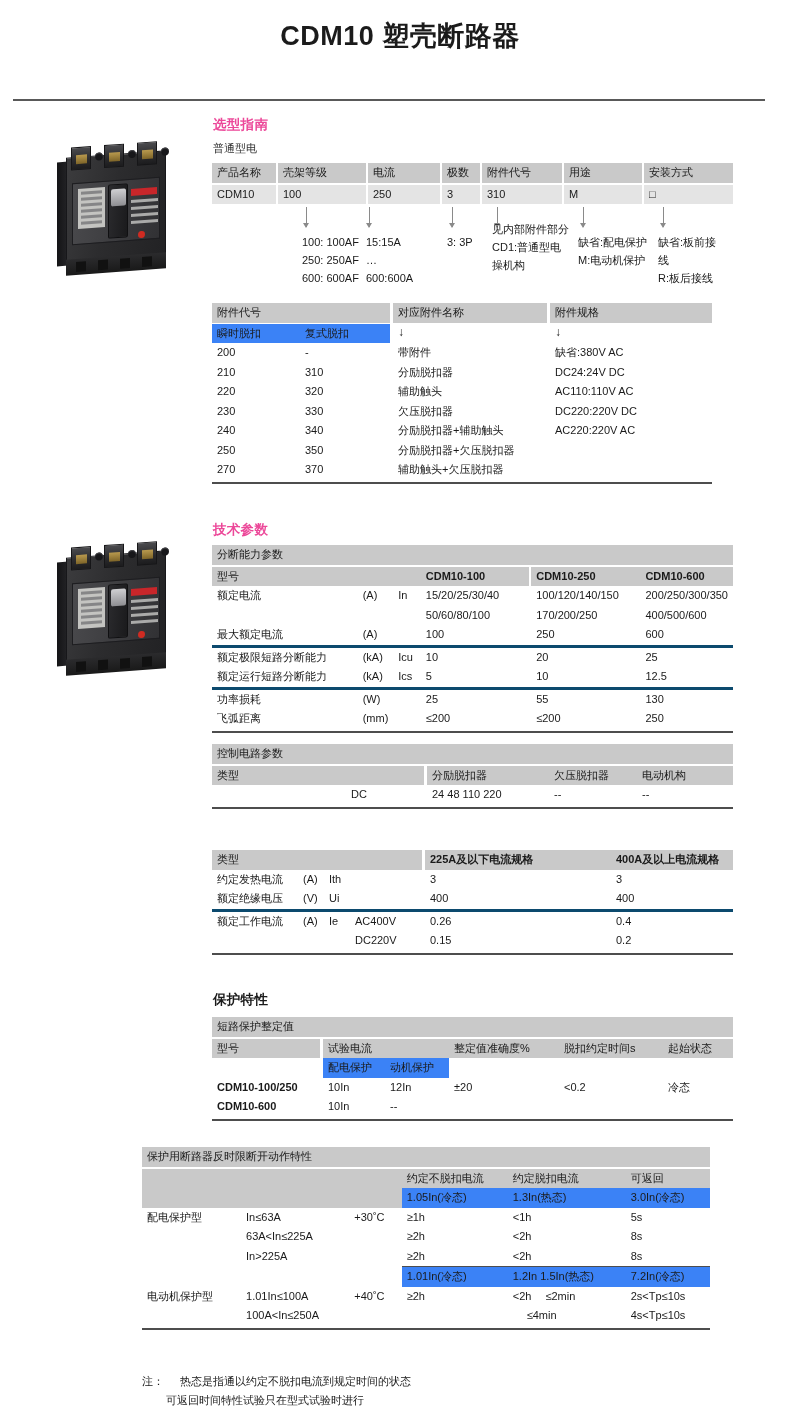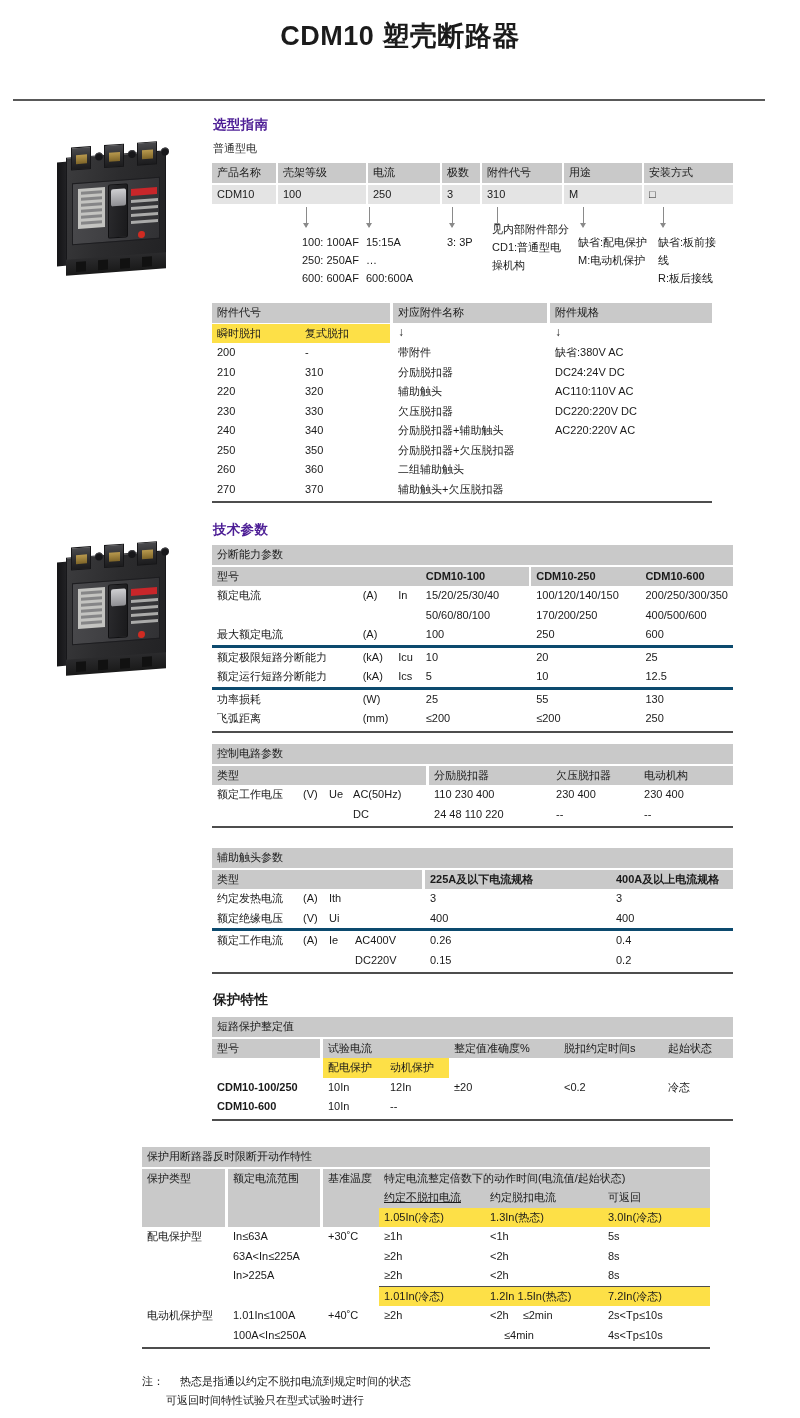--- a/index.html
+++ b/index.html
@@ -16,21 +16,21 @@
   
   #page-title {
     left:0; top:18px; width:800px; text-align:center;
     font-size:27px; font-weight:bold; letter-spacing:.5px; color:#1b1b1b;
   }
   #title-rule {
     left:13px; top:99px; width:752px; height:2px; background:#595959;
   }
 
   
-  .sec-red { font-size:13.5px; font-weight:bold; color:#4c1d95; letter-spacing:.3px; }
+  .sec-red { font-size:13.5px; font-weight:bold; color:#ec4899; letter-spacing:.3px; }
   .sec-black { font-size:13.5px; font-weight:bold; color:#1b1b1b; letter-spacing:.3px; }
   .sub-label { font-size:11px; color:#333; }
 
   
   .prod-photo { width:150px; height:150px; }
   .brk { position:relative; width:150px; height:150px; }
   .brk .body {
     position:absolute; left:18px; top:22px; width:100px; height:110px;
     background:linear-gradient(105deg,#3c3c3e 0%,#2c2c2e 45%,#222224 100%);
     border:1px solid #17171a;
@@ -93,21 +93,21 @@
     background:linear-gradient(180deg,#2b2b2d,#191919); transform:skewY(-4.2deg); }
   .brk .base s { position:absolute; top:3px; width:10px; height:10px; background:#111; display:block; }
   .brk .base s:nth-child(1){left:10px;} .brk .base s:nth-child(2){left:32px;}
   .brk .base s:nth-child(3){left:54px;} .brk .base s:nth-child(4){left:76px;}
 
   
   table { border-collapse:collapse; border-spacing:0; width:100%; }
   td, th { padding:0; text-align:left; vertical-align:top; font-weight:normal; }
   .t { font-size:11px; line-height:17.5px; color:#1a1a1a; }
   .hdr-dark { background:#c9c9c9; }
-  .hdr-mid  { background:#fde047;margin-top:28px; }
+  .hdr-mid  { background:#3b82f6;margin-top:28px; }
   .val-lite { background:#e4e4e4; }
   .cell { padding:1px 5px 1px 5px; white-space:nowrap; }
   .rule-top { border-top:1.6px solid #4d4d4d; }
   .rule-thin { border-bottom:3px solid #0c4a6e; }
   .b { font-weight:bold; }
   .arrow { font-size:12px; line-height:15px; }
 
   
   .varrow { position:absolute; width:1px; background:#8a8a8a; }
   .varrow::after {
@@ -309,28 +309,20 @@
         </tr>
     <tr>
           <td class="cell">250</td>
           <td class="cell">350</td>
           <td></td>
           <td class="cell">分励脱扣器+欠压脱扣器</td>
           <td></td>
           <td class="cell"></td>
         </tr>
     <tr>
-          <td class="cell">260</td>
-          <td class="cell">360</td>
-          <td></td>
-          <td class="cell">二组辅助触头</td>
-          <td></td>
-          <td class="cell"></td>
-        </tr>
-    <tr>
           <td class="cell">270</td>
           <td class="cell">370</td>
           <td></td>
           <td class="cell">辅助触头+欠压脱扣器</td>
           <td></td>
           <td class="cell"></td>
         </tr>
   </tbody>
     </table>
   <div style="height:2px; background:#4d4d4d; margin-top:2px;"></div>
@@ -482,50 +474,37 @@
       <td class="cell hdr-dark" style="width:86px;">类型</td>
       <td class="cell hdr-dark" style="width:26px;"></td>
       <td class="cell hdr-dark" style="width:22px;"></td>
       <td class="cell hdr-dark" style="width:78px;"></td>
       <td style="width:3px;"></td>
       <td class="cell hdr-dark" style="width:122px;">分励脱扣器</td>
       <td class="cell hdr-dark" style="width:88px;">欠压脱扣器</td>
       <td class="cell hdr-dark">电动机构</td>
     </tr>
     <tr>
-      <td class="cell">额定工作电压</td>
-      <td class="cell">(V)</td>
-      <td class="cell">Ue</td>
-      <td class="cell">AC(50Hz)</td>
-          <td></td>
-      <td class="cell">110  230  400</td>
-      <td class="cell">230   400</td>
-      <td class="cell">230   400</td>
-    </tr>
-    <tr>
       <td class="cell"></td>
           <td class="cell"></td>
           <td class="cell"></td>
       <td class="cell">DC</td>
           <td></td>
       <td class="cell">24  48 110  220</td>
       <td class="cell">--</td>
       <td class="cell">--</td>
     </tr>
   </tbody>
     </table>
   <div style="height:2px; background:#4d4d4d; margin-top:2px;"></div>
 </div>
 
 <div class="abs t" style="left:212px; top:848px; width:521px;">
   <table>
     <tbody>
-        <tr>
-      <td class="cell hdr-dark" colspan="7">辅助触头参数</td>
-    </tr>
     <tr>
           <td colspan="7" style="height:2px;"></td>
         </tr>
     <tr>
       <td class="cell hdr-dark" style="width:86px;">类型</td>
       <td class="cell hdr-dark" style="width:26px;"></td>
       <td class="cell hdr-dark" style="width:26px;"></td>
       <td class="cell hdr-dark" style="width:72px;"></td>
       <td style="width:3px;"></td>
       <td class="cell hdr-dark b" style="width:186px;">225A及以下电流规格</td>
@@ -626,34 +605,26 @@
 <div class="abs t" style="left:142px; top:1147px; width:568px;">
   <table>
     <tbody>
         <tr>
       <td class="cell hdr-dark" colspan="8">保护用断路器反时限断开动作特性</td>
     </tr>
     <tr>
           <td colspan="8" style="height:2px;"></td>
         </tr>
     <tr>
-      <td class="cell hdr-dark" style="width:83px;">保护类型</td>
-      <td style="width:3px;"></td>
-      <td class="cell hdr-dark" style="width:92px;">额定电流范围</td>
-      <td style="width:3px;"></td>
-      <td class="cell hdr-dark" style="width:56px;">基准温度</td>
-      <td class="cell hdr-dark" colspan="3">特定电流整定倍数下的动作时间(电流值/起始状态)</td>
-    </tr>
-    <tr>
       <td class="cell hdr-dark"></td>
           <td></td>
       <td class="cell hdr-dark"></td>
           <td></td>
       <td class="cell hdr-dark"></td>
-      <td class="cell hdr-dark" style="width:106px;text-decoration:underline;">约定不脱扣电流</td>
+      <td class="cell hdr-dark" style="width:106px;">约定不脱扣电流</td>
       <td class="cell hdr-dark" style="width:118px;">约定脱扣电流</td>
       <td class="cell hdr-dark">可返回</td>
     </tr>
     <tr>
       <td class="cell hdr-dark"></td>
           <td></td>
       <td class="cell hdr-dark"></td>
           <td></td>
       <td class="cell hdr-dark"></td>
       <td class="cell hdr-mid">1.05In(冷态)</td>

